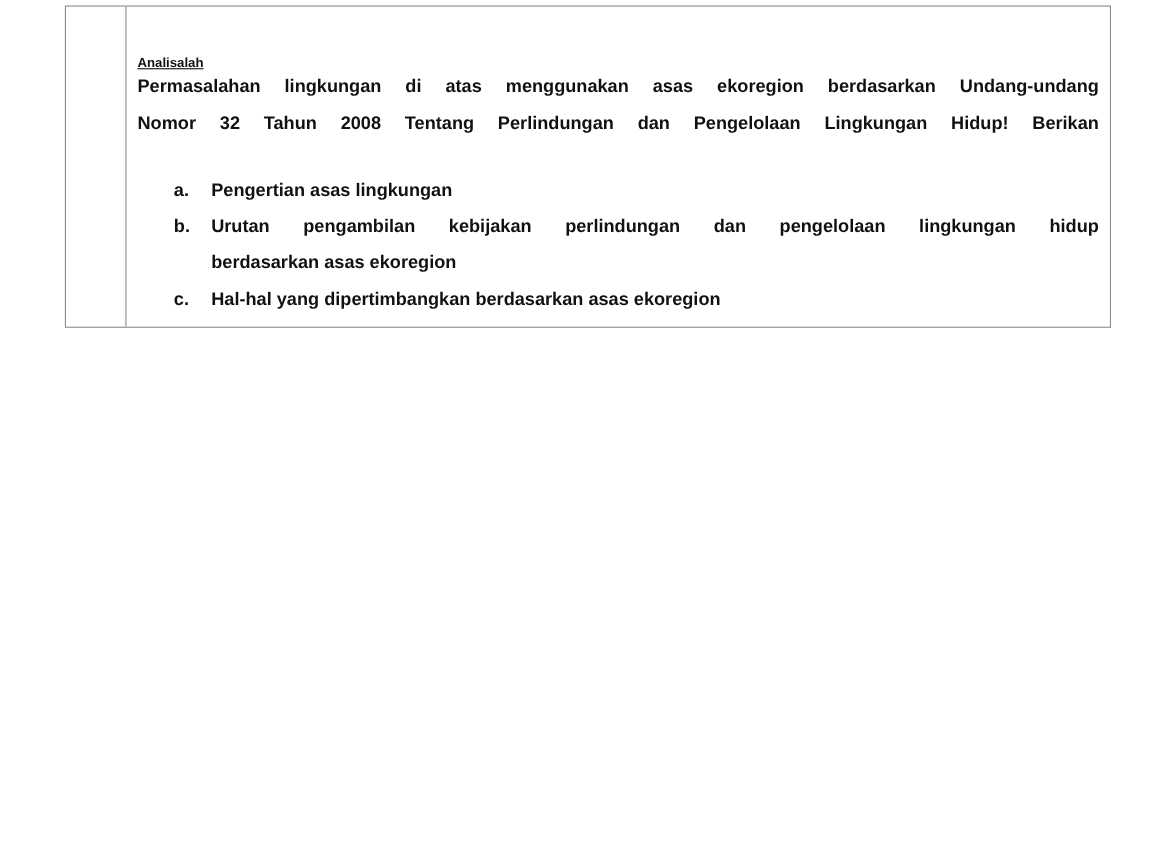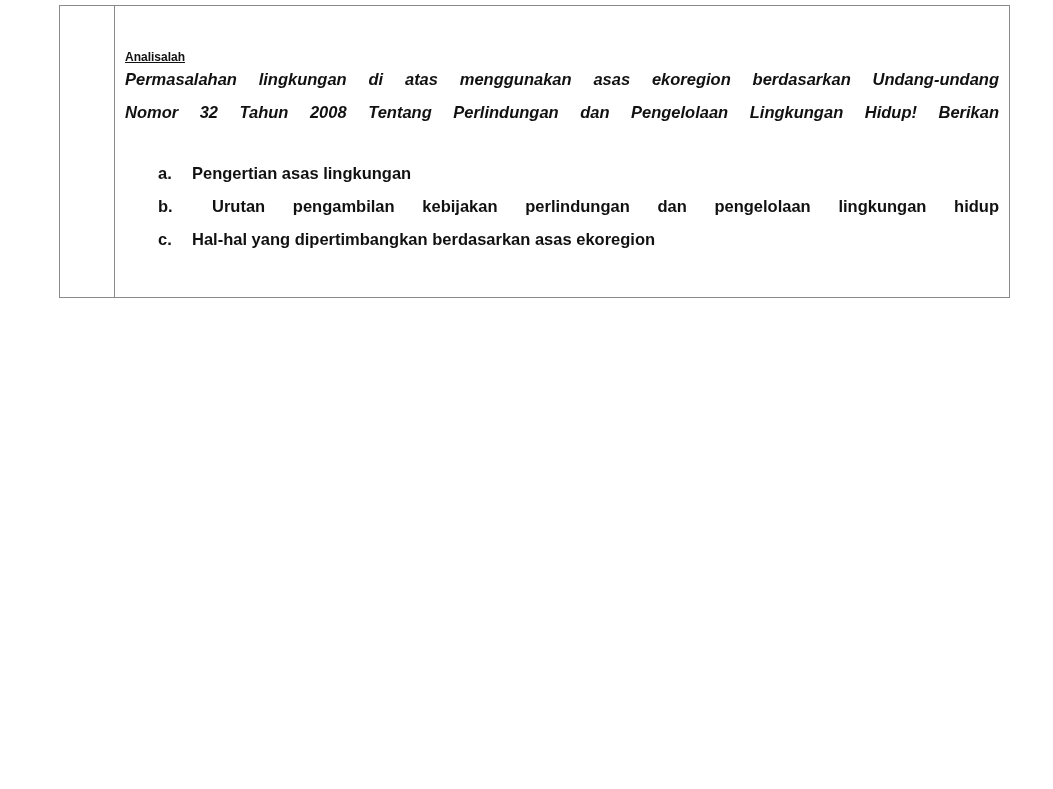--- a/index.html
+++ b/index.html
@@ -11,29 +11,29 @@
   }
   .num-col { width: 54px; border-right: 1px solid #8a8a8a; flex: none; }
   .content-col { flex: 1; position: relative; }
   .heading {
     position: absolute; left: 10px; top: 4px;
     font-weight: bold; font-size: 12px; text-decoration: underline; margin-top: 40px;
   }
   .para {
     position: absolute; left: 10px; top: 57px; width: 874px;
     font-weight: bold; font-size: 16.5px; line-height: 32.5px;
-    text-align: justify; text-align-last: left; font-style: italic;
+    text-align: justify; text-align-last: left;
   }
   .para-line { display: block; text-align: justify; text-align-last: justify; height: 32.5px; white-space: nowrap; }
   .para-line.last { text-align-last: left; }
   .list { position: absolute; left: 43px; top: 151px; width: 841px; font-weight: bold; font-size: 16.5px; line-height: 33px; }
   .li { display: flex; }
   .li-marker { width: 34px; flex: none; }
   .li-text { flex: 1; }
-  .li-text .jl { display: block; text-align: justify; text-align-last: justify; white-space: nowrap; margin-left: 20px; }
+  .li-text .jl { display: block; text-align: justify; text-align-last: justify; white-space: nowrap; }
   .li-text .ll { display: block; }
 </style>
 </head>
 <body>
 
 <div class="doc-table">
   <div class="num-col"></div>
   <div class="content-col">
     <div class="heading">Analisalah</div>
     <div class="para">
@@ -44,20 +44,21 @@
       <div class="li">
         <span class="li-marker">a.</span>
         <span class="li-text">
             <span class="ll">Pengertian asas lingkungan</span>
           </span>
       </div>
       <div class="li">
         <span class="li-marker">b.</span>
         <span class="li-text">
           <span class="jl">Urutan pengambilan kebijakan perlindungan dan pengelolaan lingkungan hidup</span>
+          <span class="ll">berdasarkan asas ekoregion</span>
         </span>
       </div>
       <div class="li">
         <span class="li-marker">c.</span>
         <span class="li-text">
             <span class="ll">Hal-hal yang dipertimbangkan berdasarkan asas ekoregion</span>
           </span>
       </div>
     </div>
   </div>

